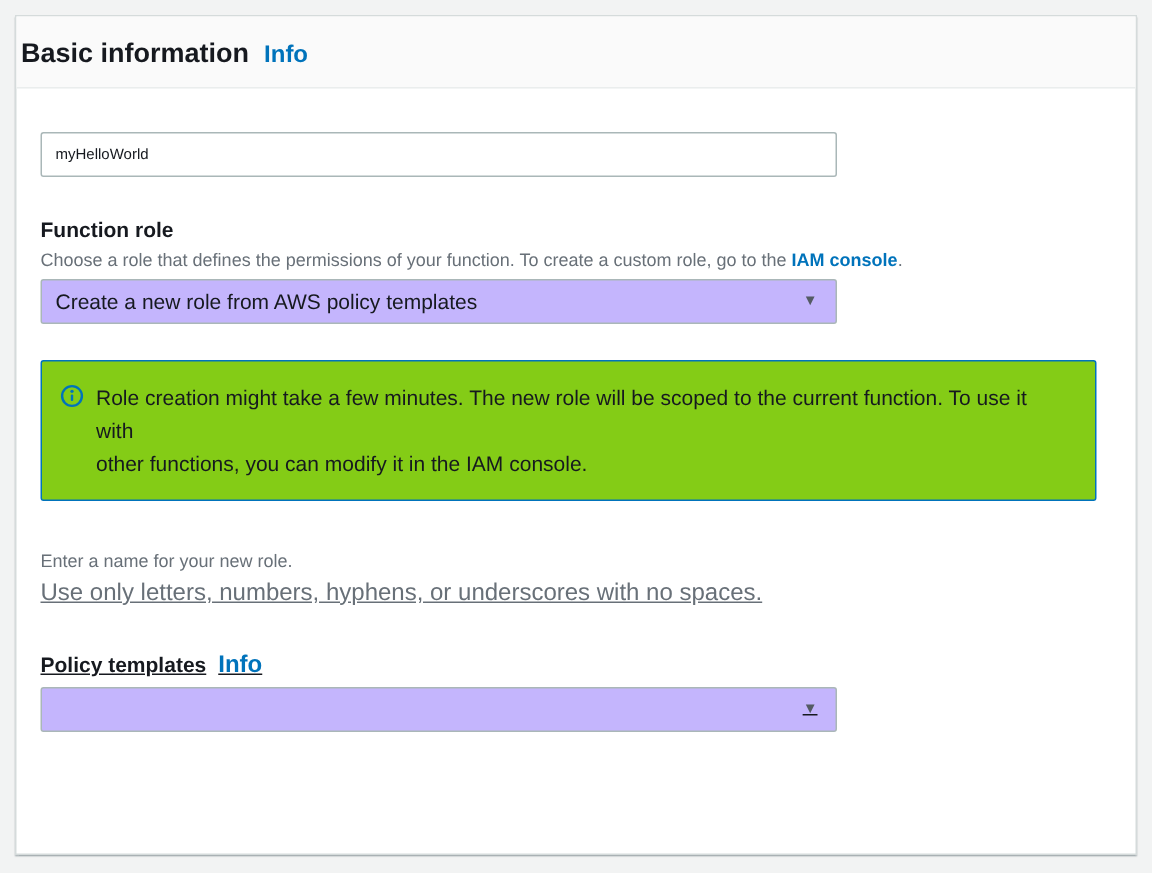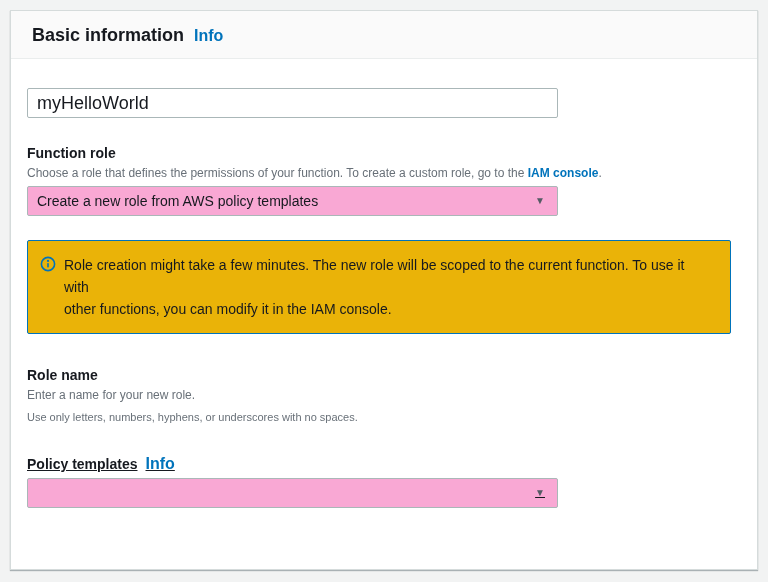--- a/index.html
+++ b/index.html
@@ -17,21 +17,21 @@
     background: #ffffff;
     border: 1px solid #d5dbdb;
     box-shadow: 0 1px 1px 0 rgba(0,28,36,0.3);
   }
   .card-header {
     display: flex;
     align-items: baseline;
     gap: 10px;
     background: #fafafa;
     border-bottom: 1px solid #eaeded;
-    padding: 14px 16px 12px 21px;
+    padding: 14px 16px 12px 3px;
   }
   .card-title {
     font-size: 18px;
     font-weight: 700;
     color: #16191f;
   }
   .info-link {
     font-size: 16px;
     font-weight: 700;
     color: #0073bb;
@@ -50,64 +50,65 @@
     gap: 8px;
   }
   .field-desc {
     font-size: 12px;
     color: #687078;
     line-height: 16px;
     margin-top: 3px;
   }
   .field-desc a { color: #0073bb; font-weight: 700; text-decoration: none; cursor: pointer; text-align: center; }
   .field-hint {
-    font-size: 11px;
+    font-size: 16px;
     color: #687078;
     line-height: 16px;
     margin-top: 6px;
+    text-decoration: underline;
   }
   .text-input {
     display: block;
     width: 531px;
     height: 30px;
     margin-top: 5px;
     border: 1px solid #aab7b8;
     border-radius: 2px;
     background: #ffffff;
     font-family: "Liberation Sans", sans-serif;
-    font-size: 18px;
+    font-size: 10px;
     color: #16191f;
     padding: 0 9px;
     outline: none;
   }
   .select-box {
     width: 531px;
     height: 30px;
     margin-top: 5px;
     border: 1px solid #aab7b8;
     border-radius: 2px;
-    background: #f9a8d4;
+    background: #c4b5fd;
     display: flex;
     align-items: center;
     justify-content: space-between;
     padding: 0 12px 0 9px;
     font-size: 14px;
     color: #16191f;
     cursor: pointer;
   }
   .select-arrow {
     font-size: 10px;
     color: #545b64;
     line-height: 1;
   }
   .sect-2 { margin-top: 26px; }
   .alert {
     margin-top: 24px;
     width: 704px;
-    background: #eab308;
+    background: #84cc16;
     border: 1px solid #0073bb;
     border-radius: 2px;
     display: flex;
     gap: 8px;
     padding: 13px 20px 13px 12px;
   }
   .alert-icon { flex: 0 0 auto; margin-top: 2px; }
   .alert-text {
     font-size: 14px;
     line-height: 22px;
@@ -148,21 +149,20 @@
           <circle cx="8" cy="8" r="6.6" fill="none" stroke="#0073bb" stroke-width="1.6"></circle>
           <circle cx="8" cy="4.9" r="1.1" fill="#0073bb"></circle>
           <rect x="7.2" y="7" width="1.6" height="4.4" rx="0.7" fill="#0073bb"></rect>
         </svg>
       </span>
       <span class="alert-text">Role creation might take a few minutes. The new role will be scoped to the current function. To use it with
 other functions, you can modify it in the IAM console.</span>
     </div>
 
     <div class="sect-3">
-      <div class="field-label">Role name</div>
       <div class="field-desc">Enter a name for your new role.</div>
       <div class="field-hint">Use only letters, numbers, hyphens, or underscores with no spaces.</div>
     </div>
 
     <div class="sect-4">
       <div class="field-label">
         <span>Policy templates</span>
         <a class="info-link">Info</a>
       </div>
       <div class="select-box">

